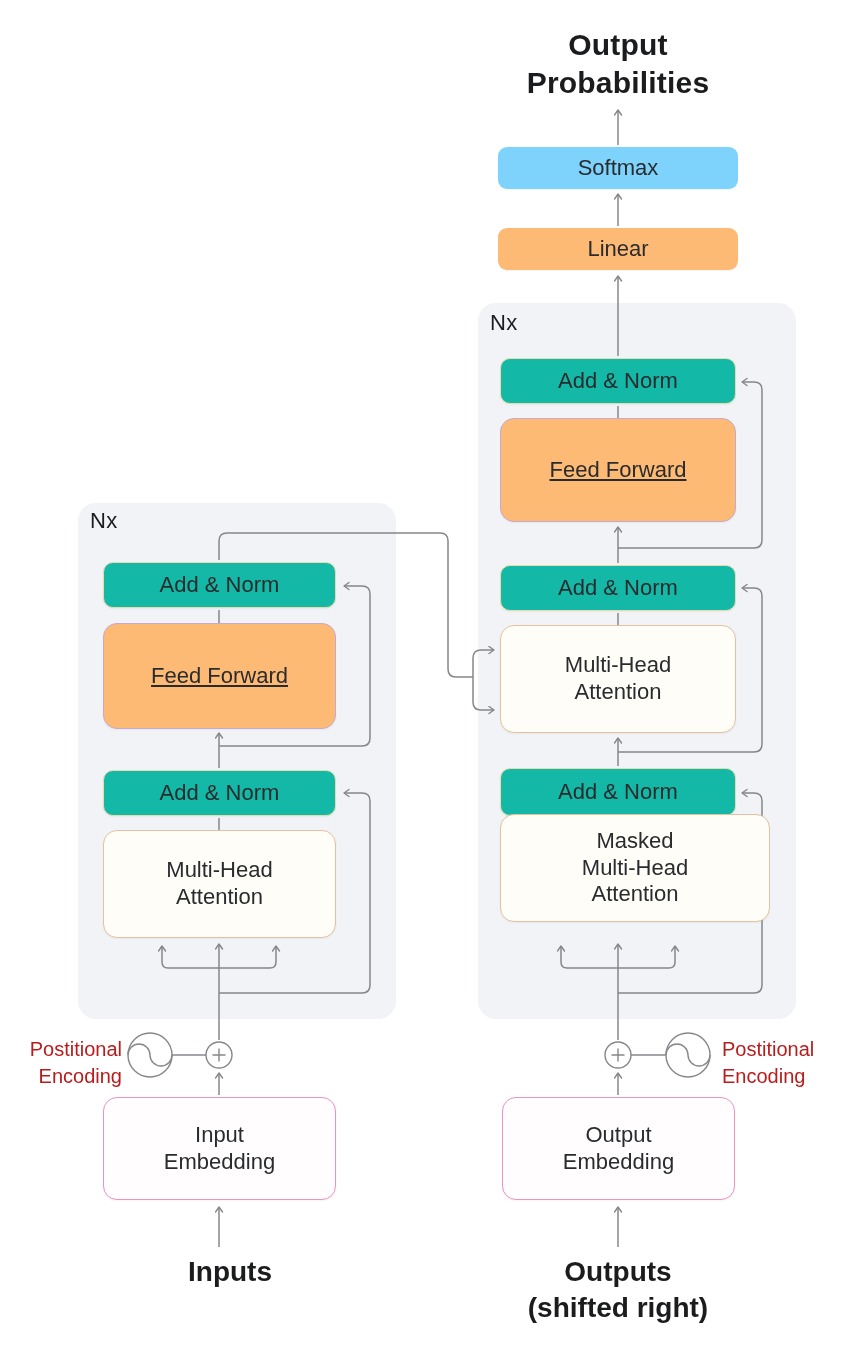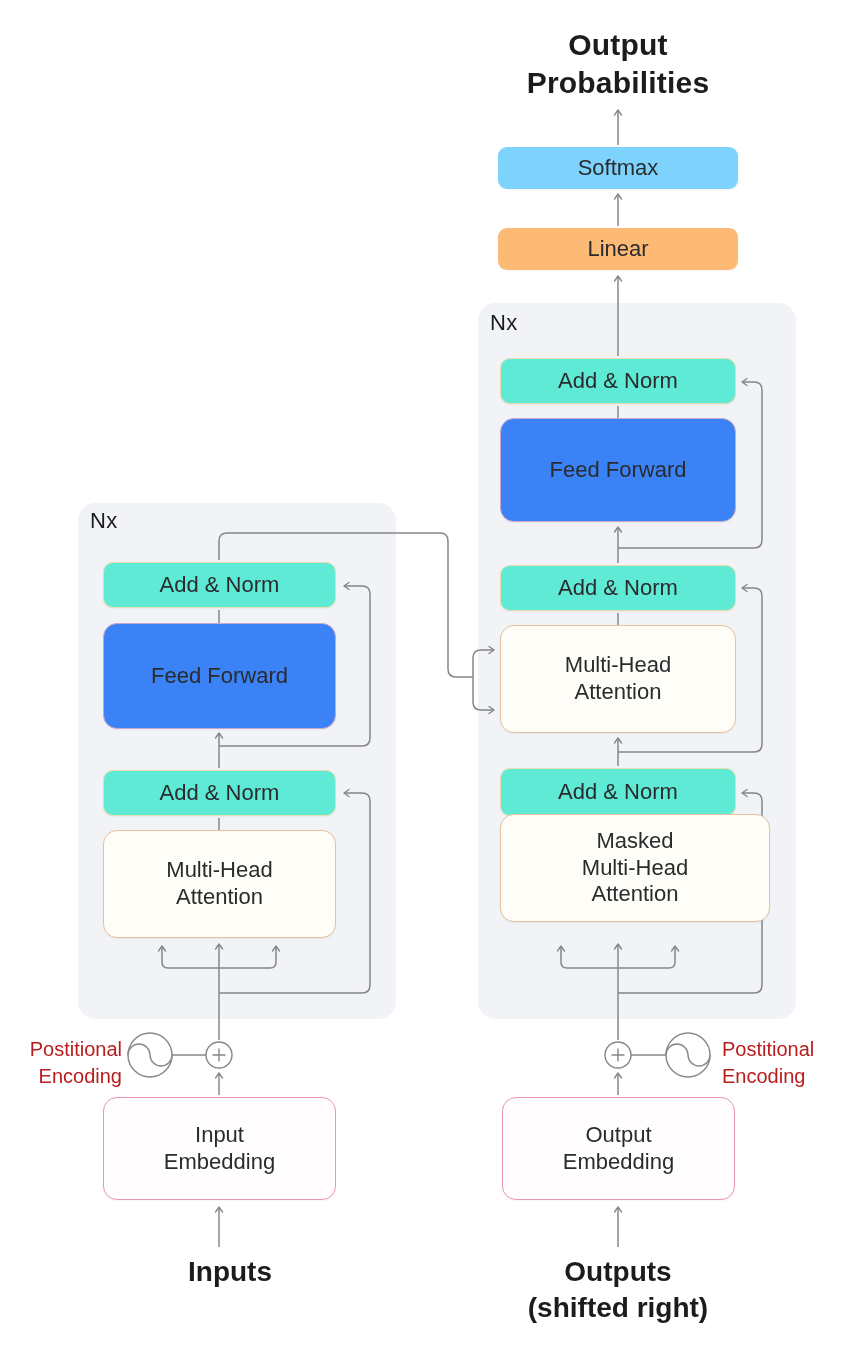--- a/index.html
+++ b/index.html
@@ -11,27 +11,27 @@
     position:absolute;background:#f2f3f6;border-radius:18px;
   }
   .nx{
     position:absolute;font-size:22px;font-weight:normal;color:#1b1c1e;letter-spacing:.3px;
   }
   .wires{position:absolute;left:0;top:0;z-index:2;}
   .wire{stroke:#85878b;stroke-width:1.5;fill:none;}
   .sym{stroke:#85878b;stroke-width:1.4;fill:none;}
   .symfill{fill:#ffffff;}
   .box{
-    position:absolute;z-index:3;box-sizing:border-box;background:#5eead4;
+    position:absolute;z-index:3;box-sizing:border-box;background:#14b8a6;
     display:flex;flex-direction:column;align-items:center;justify-content:center;
     text-align:center;font-size:22px;font-weight:500;color:#2a2b2e;line-height:1.22;
     box-shadow:0 1px 2px rgba(60,60,70,0.06);
   }
   .addnorm{border:1.6px solid #e7ddab;border-radius:10px;}
-  .ff{border:1.6px solid #c9a8cb;border-radius:14px;background:#3b82f6;}
+  .ff{border:1.6px solid #c9a8cb;border-radius:14px;background:#fdba74;text-decoration:underline;}
   .mha{border:1.6px solid #e3c29d;border-radius:14px;background:#fffdf7;}
   .embed{border:1.6px solid #ee92be;border-radius:14px;background:#fffdfe;}
   .graybox{border:none;border-radius:9px;}
   .softmax{background:#7dd3fc;}
   .linear{background:#fdba74;}
   .title{
     position:absolute;z-index:3;text-align:center;font-weight:bold;font-size:30px;
     line-height:1.27;color:#1b1c1e;letter-spacing:.2px;
   }
   .bottomlabel{

